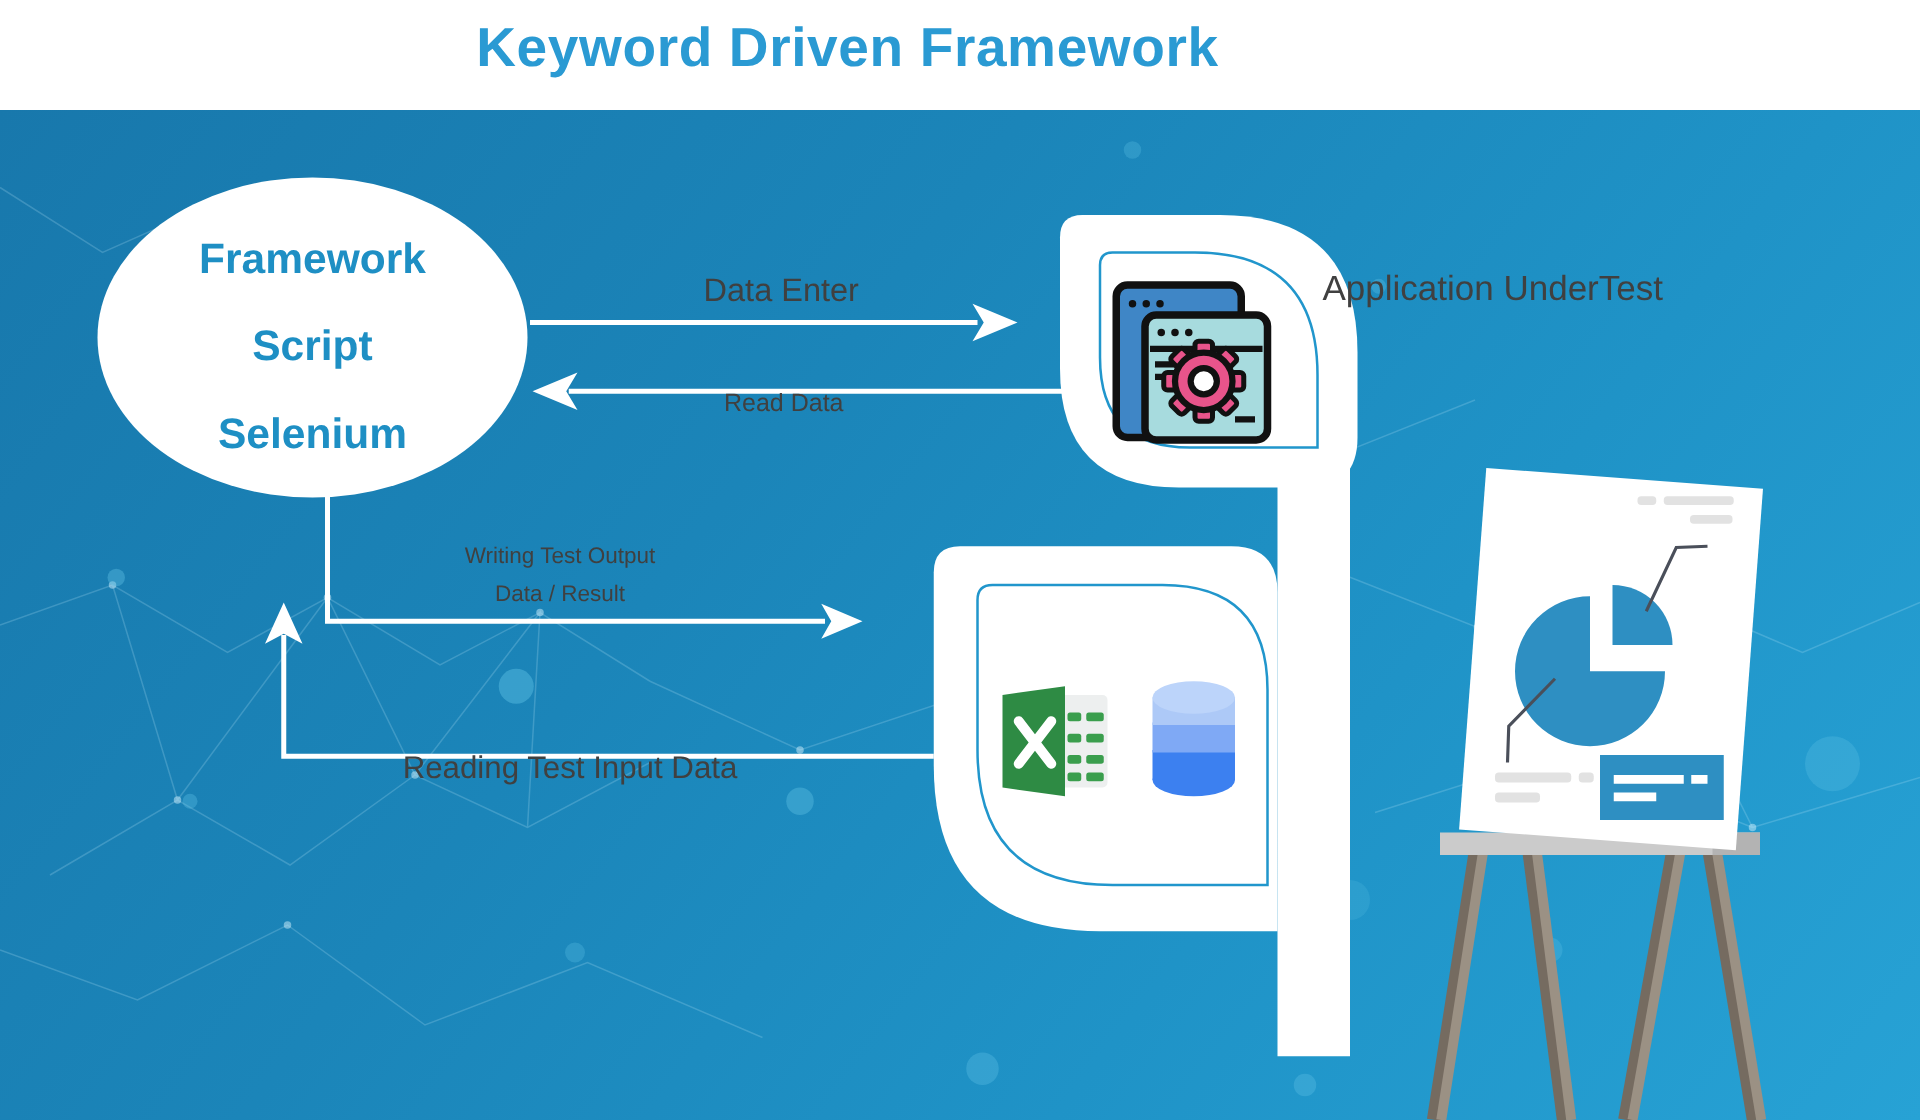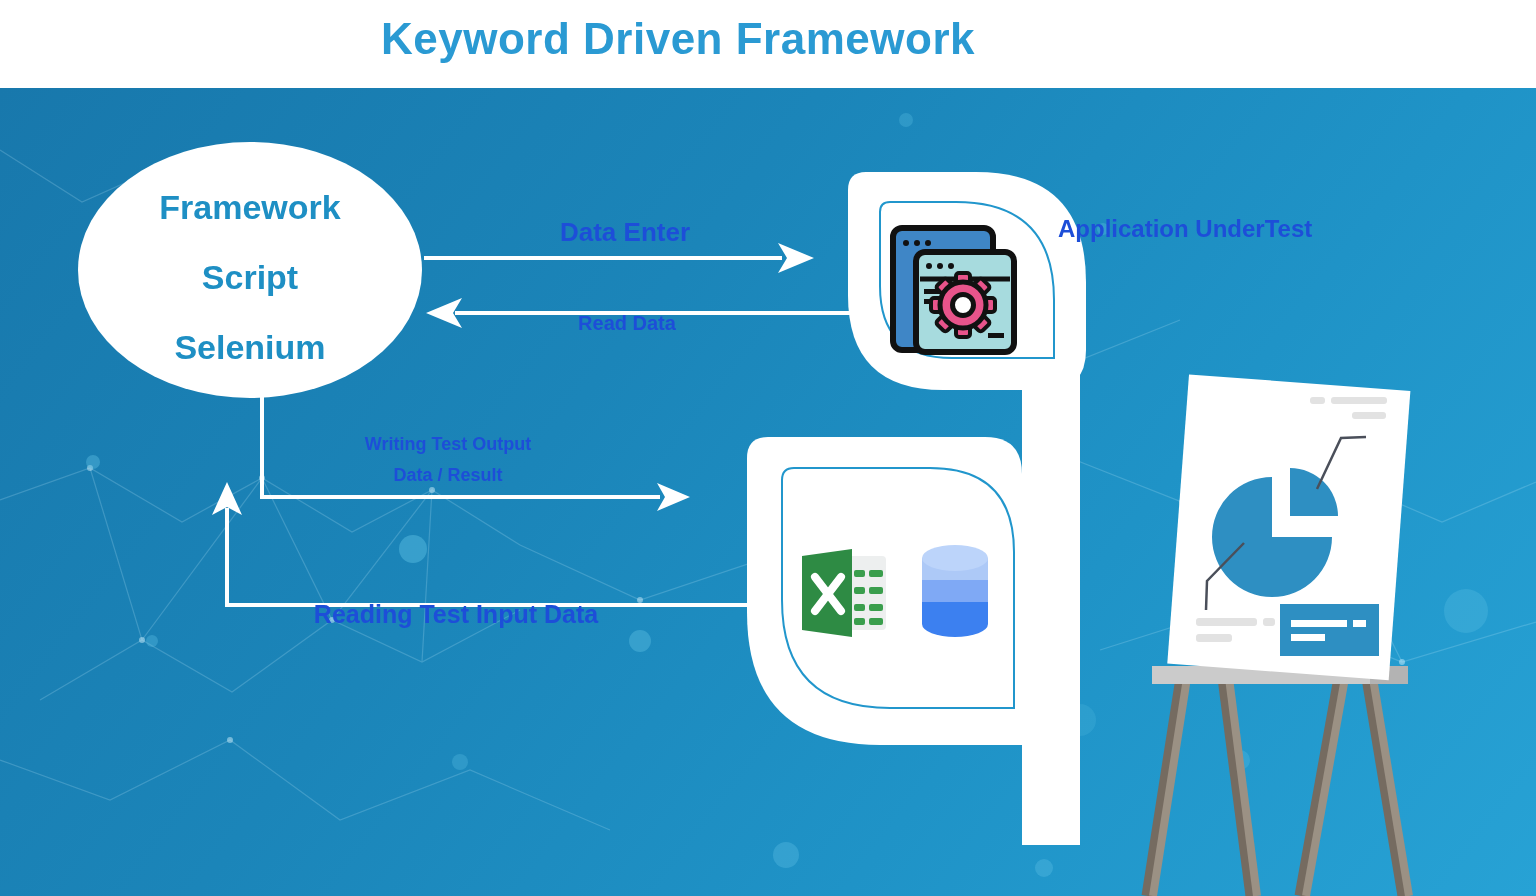--- a/index.html
+++ b/index.html
@@ -4,29 +4,29 @@
 <style>
   html,body{margin:0;padding:0;background:#222;}
   .stage{position:relative;width:1536px;height:896px;overflow:hidden;
          font-family:"Liberation Sans","DejaVu Sans",sans-serif;background:#fff;}
   .bg{position:absolute;left:0;top:88px;width:1536px;height:808px;
       background:linear-gradient(128deg,#1878ac 0%,#1b85b9 38%,#1f93c7 68%,#27a2d5 100%);}
   svg.layer{position:absolute;left:0;top:0;width:1536px;height:896px;}
   .header{position:absolute;left:0;top:0;width:1536px;height:88px;background:#ffffff;border-radius:28px;}
   .title{position:absolute;left:178px;top:14px;width:1000px;text-align:center;
          font-size:44px;font-weight:bold;color:#2a9ad3;letter-spacing:.5px;}
-  .lbl{position:absolute;color:#1d4ed8;font-weight:bold;text-align:center;}
+  .lbl{position:absolute;color:#404040;font-weight:normal;text-align:center;}
   .ellipse-text{position:absolute;left:78px;top:172px;width:344px;}
   .ellipse-text div{height:70px;line-height:70px;text-align:center;
                     font-size:34px;font-weight:bold;color:#1e8fc4;}
   .l-data-enter{left:475px;top:217px;width:300px;font-size:26px;}
   .l-read-data{left:477px;top:312px;width:300px;font-size:20px;}
   .l-writing{left:297px;top:429px;width:302px;font-size:18px;line-height:31px;}
   .l-reading{left:306px;top:600px;width:300px;font-size:25px;}
-  .l-app{left:1058px;top:215px;font-size:24px;text-align:left;white-space:nowrap;}
+  .l-app{left:1058px;top:215px;font-size:28px;text-align:left;white-space:nowrap;}
   .l-caption{left:445px;top:758px;width:500px;font-size:27px;line-height:36px;}
 </style>
 </head>
 <body>
 
 <div class="stage">
 
   <div class="bg"></div>
 
   <svg class="layer" viewBox="0 0 1536 896">

